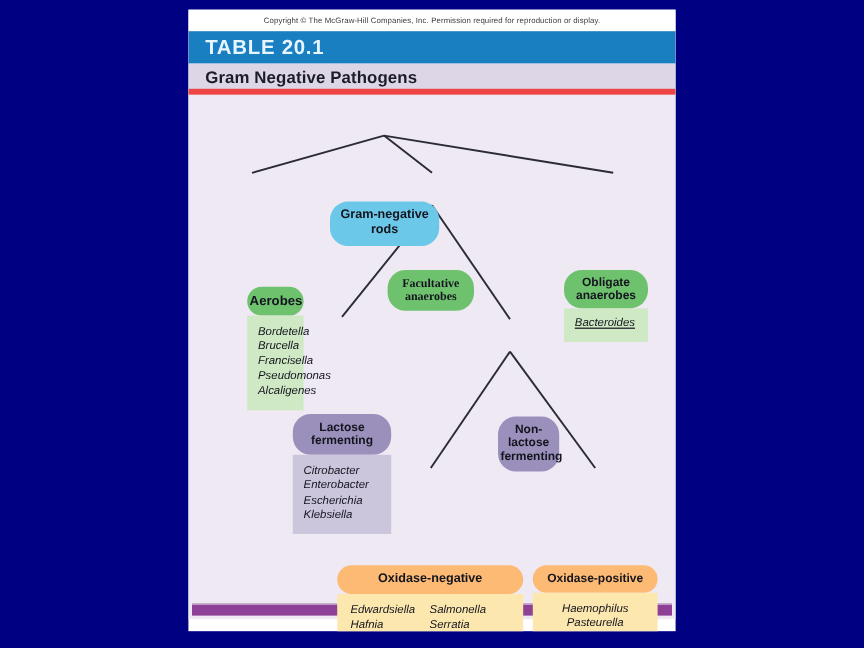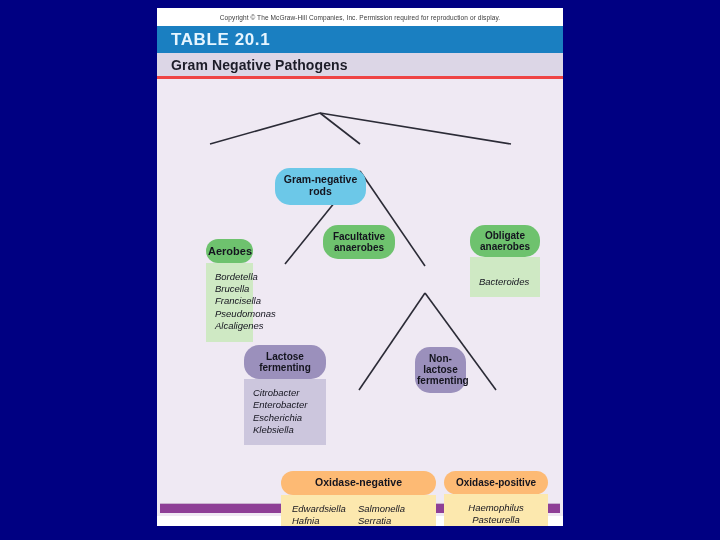--- a/index.html
+++ b/index.html
@@ -61,21 +61,21 @@
   }
 
   
   #table-title-bar {
     height: 26px;
     background: #dcd6e6;
     display: flex;
     align-items: center;
     padding-left: 14px;
     box-sizing: border-box;
-    border-bottom: 3px solid #ef4444;
+    border-bottom: 5px solid #ef4444;
   }
   #table-title {
     font-size: 14px;
     font-weight: bold;
     color: #1c1c28;
     letter-spacing: 0.1px;
   }
 
   
   #diagram {
@@ -137,26 +137,26 @@
   }
 
   
   .green-head { background: #6ec26e; }
   .green-body { background: #cfe9c4; }
 
   #node-aerobes { left: 10px; top: 160px; width: 86px; padding-left: 39px; }
   #node-aerobes .node-head { font-size: 11px; padding: 6px 2px; }
   #node-aerobes .node-body { font-size: 9.5px; padding: 8px 0 10px 9px; }
 
-  #node-facultative { left: 166px; top: 146px; width: 72px; }
+  #node-facultative { left: 166px; top: 146px; width: 72px; font-family: Liberation Serif, serif; }
   #node-facultative .node-head { font-size: 10px; padding: 6px 2px; }
 
   #node-obligate { left: 313px; top: 146px; width: 70px; }
   #node-obligate .node-head { font-size: 10px; padding: 5px 2px; }
-  #node-obligate .node-body { font-size: 9.5px; padding: 19px 0 9px 9px; }
+  #node-obligate .node-body { font-size: 9.5px; padding: 7px 0 9px 9px; text-decoration: underline; }
 
   
   .purple-head { background: #9b90bc; }
   .purple-body { background: #ccc6dd; }
 
   #node-lactose { left: 87px; top: 266px; width: 82px; }
   #node-lactose .node-head { font-size: 10px; padding: 6px 2px; }
   #node-lactose .node-body { font-size: 9.5px; padding: 8px 0 9px 9px; }
 
   #node-nonlactose { left: 227px; top: 268px; width: 82px; padding-left: 31px; }

